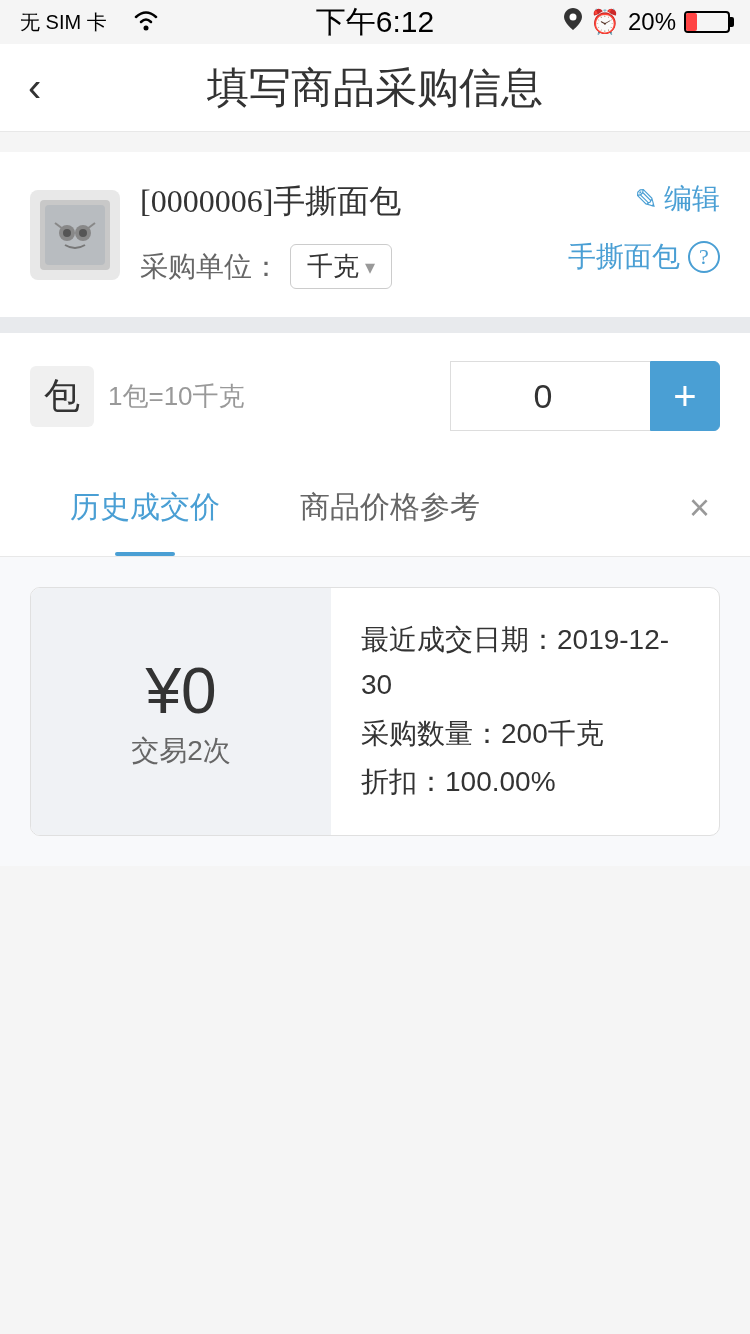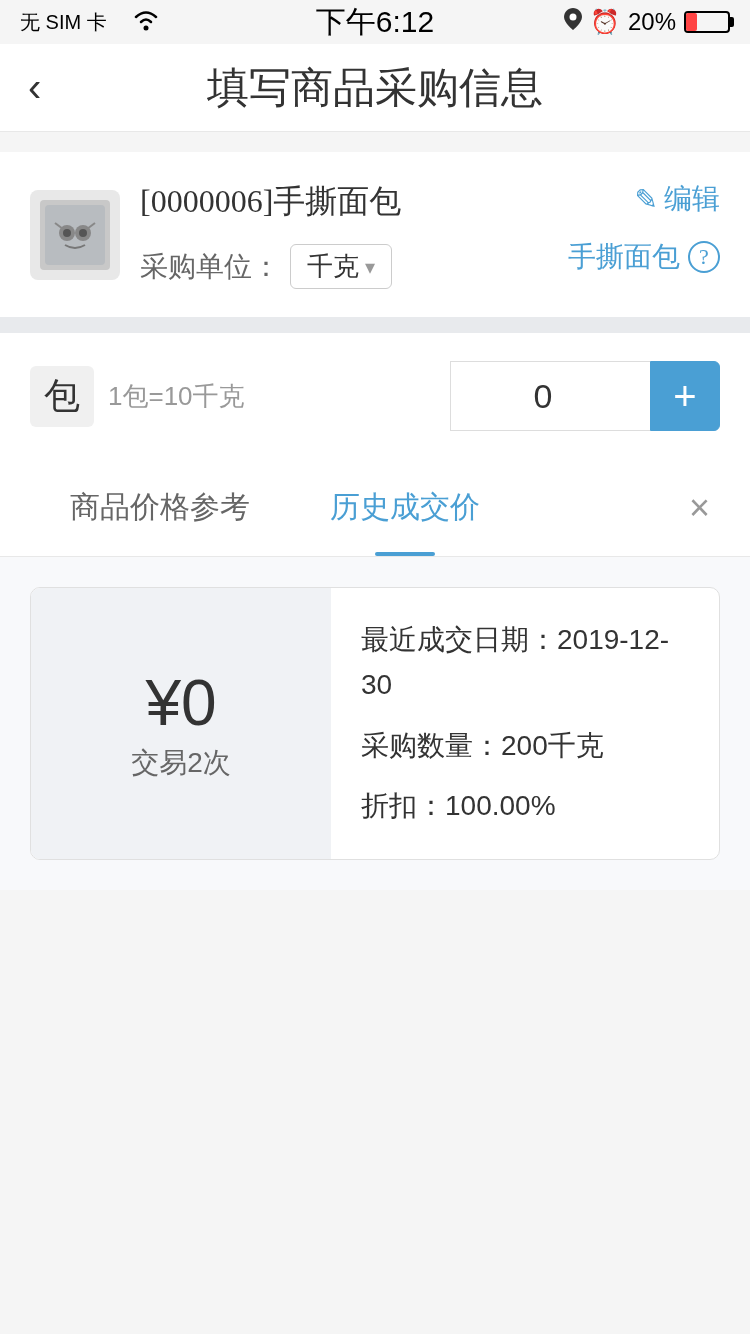--- a/index.html
+++ b/index.html
@@ -332,21 +332,21 @@
       font-size: 28px;
       color: #666;
       margin-top: 4px;
     }
     .price-card-right {
       flex: 1;
       padding: 30px 30px;
       display: flex;
       flex-direction: column;
       justify-content: center;
-      gap: 16px;
+      gap: 4px;
     }
     .price-info-row {
       font-size: 28px;
       color: #333;
       line-height: 1.6;
     }
   </style>
 </head>
 <body>
 
@@ -435,25 +435,25 @@
   <div class="quantity-input-group">
     <input type="number" class="quantity-input" value="0" style="">
     <div class="quantity-plus-btn">+</div>
   </div>
 </div>
 
 <div class="bottom-panel">
 
   <div class="tabs-row">
     <div class="tabs-left">
+      <div class="tab-item active">
+        <span>历史成交价</span>
+      </div>
       <div class="tab-item">
         <span>商品价格参考</span>
-      </div>
-      <div class="tab-item active">
-        <span>历史成交价</span>
       </div>
     </div>
     <div class="close-btn">×</div>
   </div>
 
   <div class="price-card-area">
     <div class="price-card">
       <div class="price-card-left">
         <div class="price-amount">¥0</div>
         <div class="price-trades">交易2次</div>

